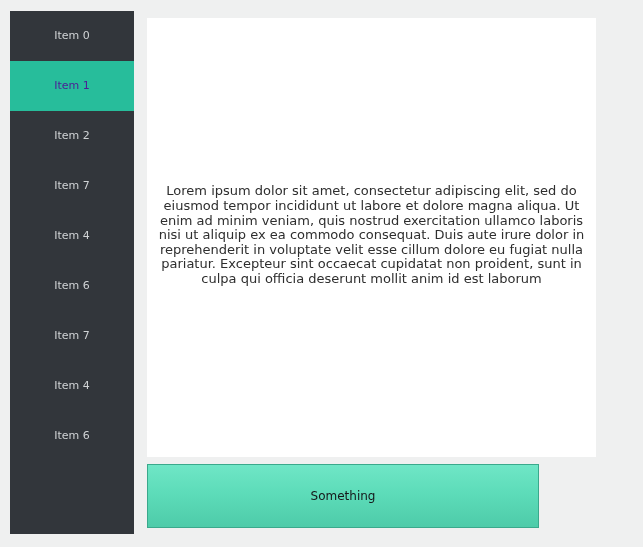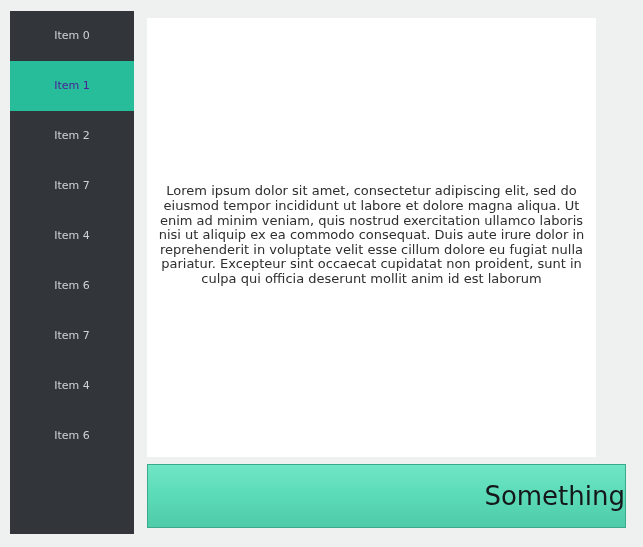--- a/index.html
+++ b/index.html
@@ -68,29 +68,29 @@
     font-size: 13px;
     line-height: 14.6px;
     font-family: "DejaVu Sans", sans-serif;
   }
 
   
   #action-button {
     position: absolute;
     left: 147px;
     top: 464px;
-    width: 479px;
+    width: 392px;
     height: 64px;
     box-sizing: border-box;
     border: 1px solid #3aa98c;
     background: linear-gradient(to bottom, #6fe6c6 0%, #5ddcb9 45%, #4ecba9 100%);
     color: #15181a;
-    font-size: 26px;
+    font-size: 12px;
     font-family: "DejaVu Sans", sans-serif;
-    text-align: right;
+    text-align: center;
     line-height: 62px;
     cursor: pointer;
     user-select: none;
   }
 </style>
 </head>
 <body>
 
 <div id="app">
 

